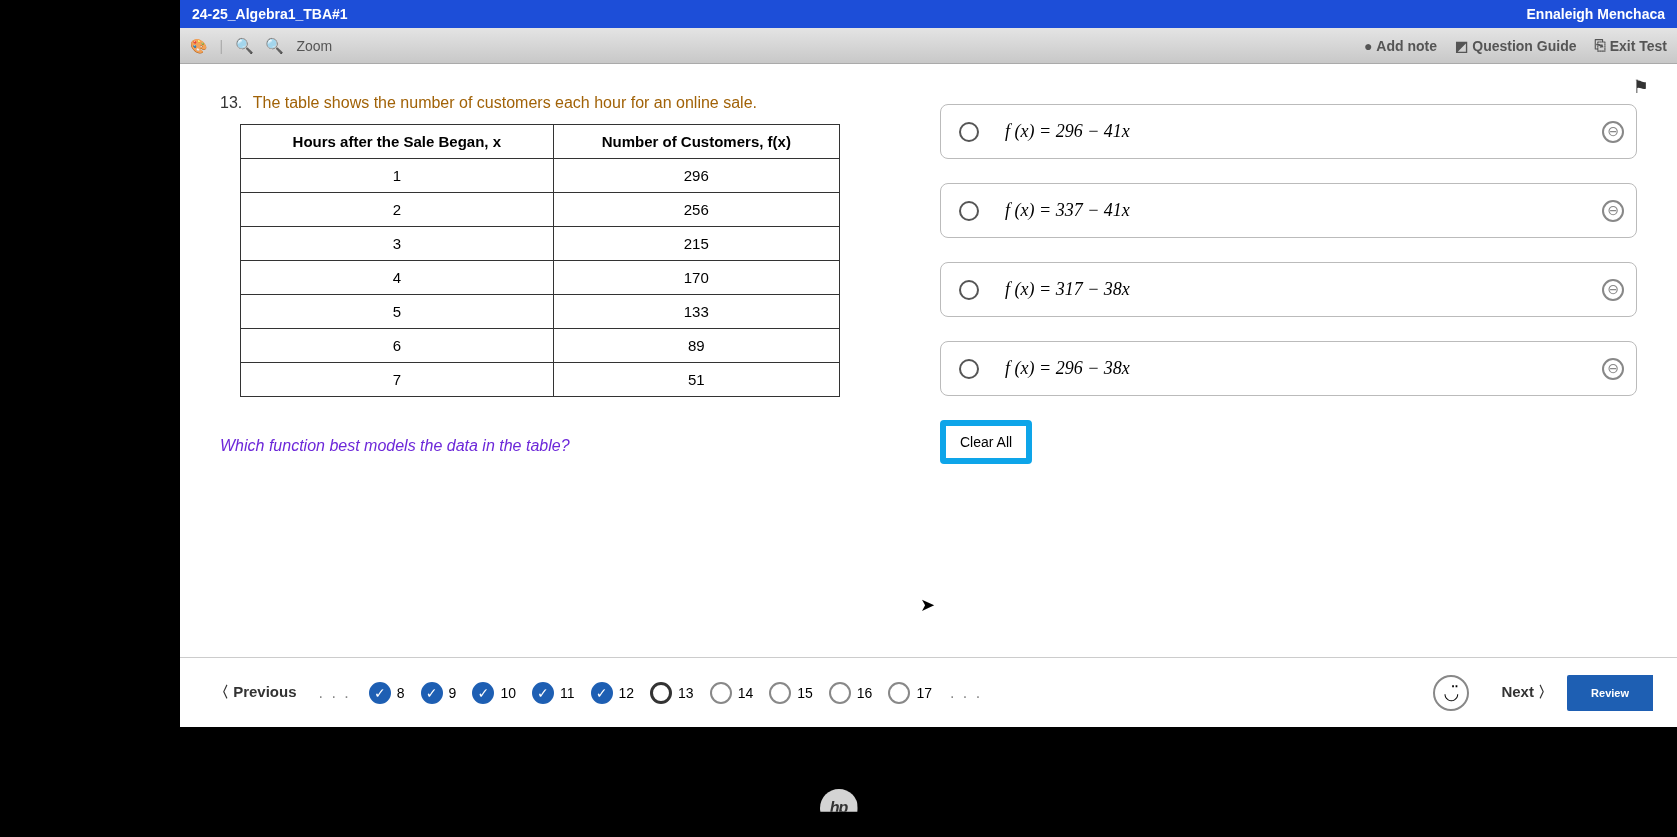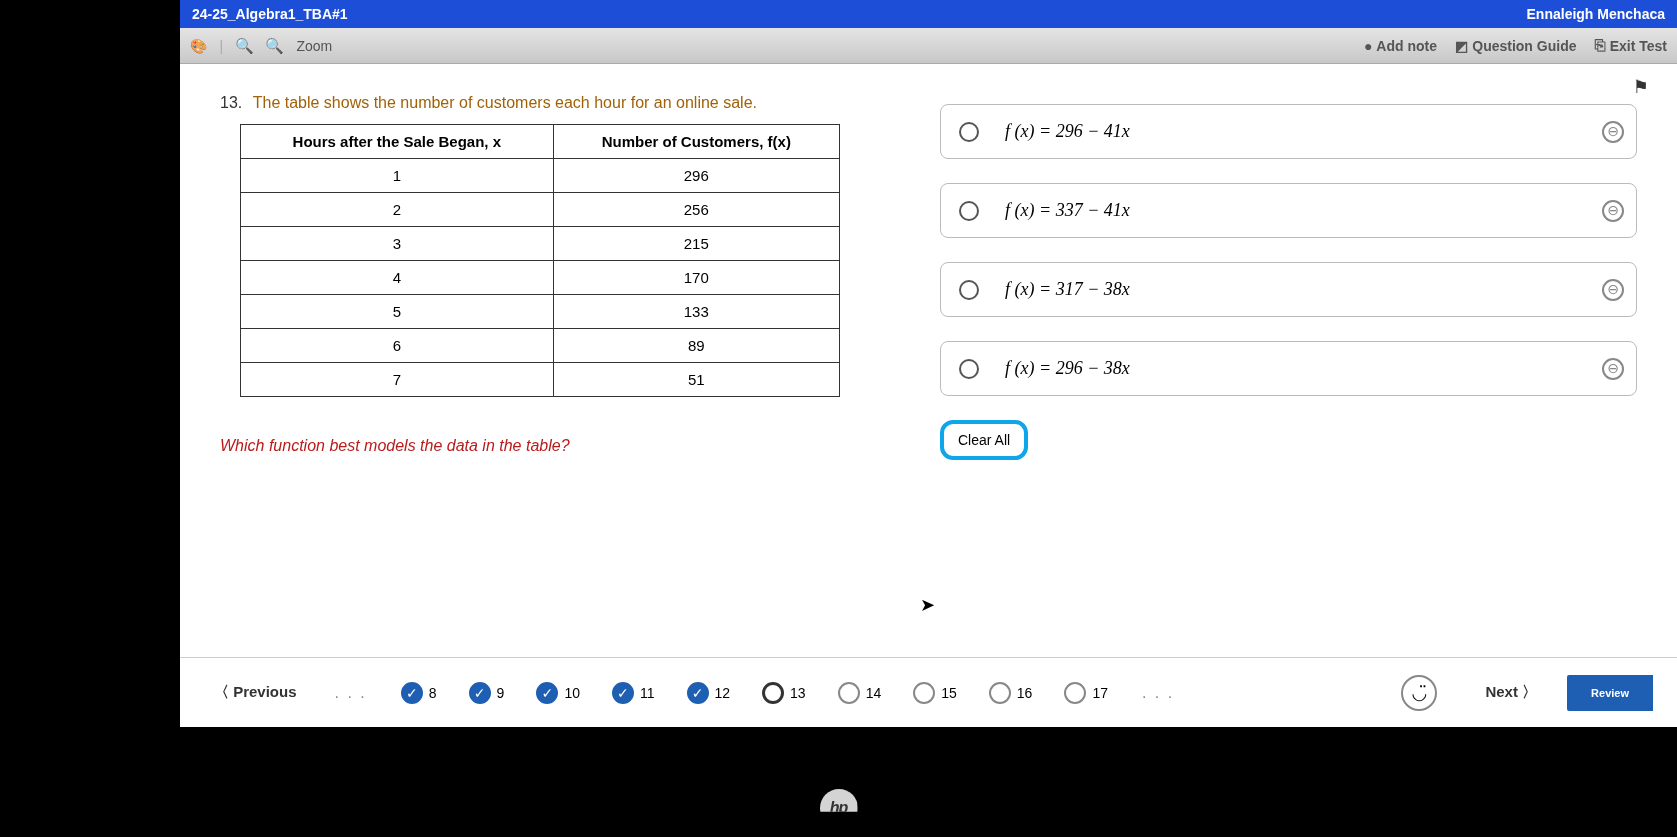--- a/index.html
+++ b/index.html
@@ -65,21 +65,21 @@
     width: 600px;
     margin: 12px auto;
   }
   table.sale th, table.sale td {
     border: 1px solid #333;
     padding: 8px 10px;
     text-align: center;
     font-size: 15px;
   }
   table.sale th { font-weight: bold; background:#fff;}
-  .subq { font-size:16px; font-style: italic; color:#b91c1c; margin-top: 40px;}
+  .subq { font-size:16px; font-style: italic; color:#6d28d9; margin-top: 40px;}
   .right-col { flex:1; padding-top: 10px; position:relative;}
   .choice {
     border: 1px solid #bbb;
     border-radius: 8px;
     padding: 16px 18px;
     margin-bottom: 24px;
     display:flex;
     align-items:center;
     gap: 26px;
     font-size: 18px;
@@ -91,32 +91,32 @@
     width: 20px; height:20px; border:2px solid #555; border-radius:50%;
     flex-shrink:0;
   }
   .choice .elim {
     position:absolute; right:12px; top:50%; transform:translateY(-50%);
     width:22px; height:22px; border:2px solid #888; border-radius:50%;
     display:flex; align-items:center; justify-content:center;
     font-size:14px; color:#888; cursor:pointer;
   }
   .clear-all {
-    border:4px solid #0ea5e9; border-radius:13px; background:#fff;
+    border:6px solid #0ea5e9; border-radius:4px; background:#fff;
     padding: 8px 14px; font-size:14px; cursor:pointer;
   }
   .flag { position:absolute; right:28px; top:12px; font-size:18px; color:#333; cursor:pointer;}
   .footer {
     background:#fff;
     border-top:1px solid #ccc;
     height: 70px;
     display:flex;
     align-items:center;
     padding: 0 24px;
-    gap: 20px;
+    gap: 4px;
   }
   .nav-btn {
     font-size:15px; color:#333; background:none; border:none; cursor:pointer;
     padding: 6px 10px; font-weight:bold;
   }
   .dots { color:#888; letter-spacing:2px; margin: 0 8px;}
   .qbubble {
     display:inline-flex; align-items:center; gap:6px; margin: 0 6px;
     font-size:14px; cursor:pointer;
   }

